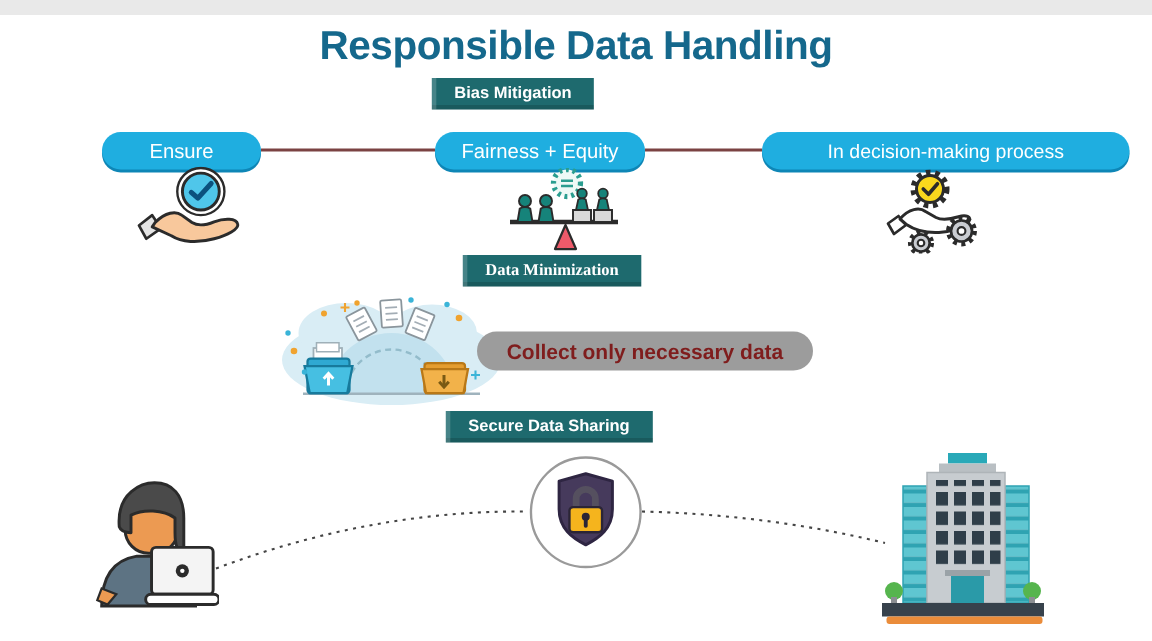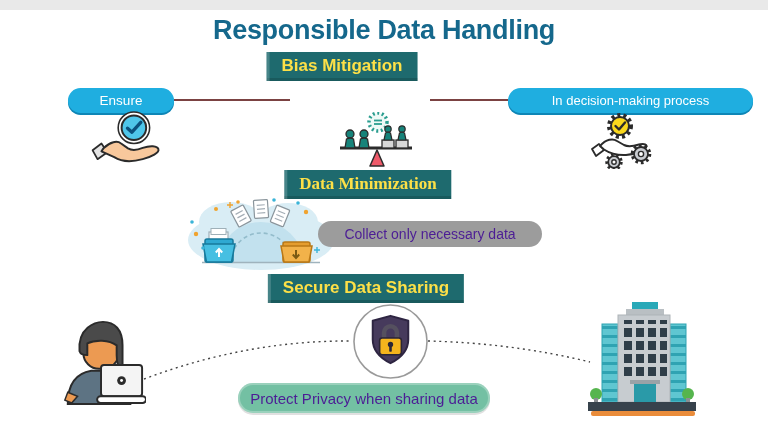--- a/index.html
+++ b/index.html
@@ -6,41 +6,41 @@
   .canvas{
     position:relative;width:768px;height:427px;background:#ffffff;
     overflow:hidden;font-family:"Liberation Sans",sans-serif;margin:10px auto;
   }
   .title{
     position:absolute;top:5px;left:0;width:768px;text-align:center;margin:0;
     font-size:27px;font-weight:bold;color:#15688c;letter-spacing:-.3px;
   }
   .banner{
     position:absolute;transform:translateX(-50%);
-    background:#1e6a6e;color:#fde047;font-weight:bold;font-size:17px;
+    background:#1e6a6e;color:#ffffff;font-weight:bold;font-size:11px;
     padding:4px 15px 5px;white-space:nowrap;
     box-shadow:inset 3px 0 0 rgba(255,255,255,.18), inset 0 -3px 0 rgba(0,0,0,.15);
   }
   .banner-bias{left:342px;top:42px;}
   .banner-min{left:368px;top:160px;font-family:Liberation Serif, serif;}
   .banner-share{left:366px;top:264px;}
   .pill{
     position:absolute;top:78px;height:25px;border-radius:12.5px;
     background:#1faee0;color:#fff;font-weight:normal;font-size:13.5px;
     display:flex;align-items:center;justify-content:center;
     box-shadow:0 2px 0 #0e86b6;white-space:nowrap;
   }
   .pill-ensure{left:68px;width:106px;}
   .pill-fairness{left:290px;width:140px;}
   .pill-decision{left:508px;width:245px;font-size:13px;}
   .connector{position:absolute;top:89px;height:2px;background:#7b4242;}
   .conn1{left:174px;width:116px;}
   .conn2{left:430px;width:78px;}
   .note{
-    position:absolute;color:#4c1d95;font-weight:normal;border-radius:14px;
+    position:absolute;color:#7f1d1d;font-weight:bold;border-radius:14px;
     display:flex;align-items:center;justify-content:center;white-space:nowrap;
   }
   .note-gray{left:318px;top:211px;width:224px;height:26px;background:#9c9c9c;font-size:14px;}
   .note-green{
     left:238px;top:373px;width:252px;height:30px;background:#73c0a3;font-size:15px;
     border-radius:15px;box-shadow:inset 0 0 0 2px rgba(255,255,255,.28), 0 2px 0 rgba(0,0,0,.12);
   }
   .icon-abs{position:absolute;}
   .overlay{position:absolute;left:0;top:0;pointer-events:none;}
   .brandbox{
@@ -54,20 +54,21 @@
 <div class="canvas">
 
   <h1 class="title">Responsible Data Handling</h1>
 
   <div class="banner banner-bias">Bias Mitigation</div>
 
   <div class="connector conn1"></div>
   <div class="connector conn2"></div>
 
   <div class="pill pill-ensure">Ensure</div>
+  <div class="pill pill-fairness">Fairness + Equity</div>
   <div class="pill pill-decision">In decision-making process</div>
 
   <svg class="icon-abs" style="left:88px;top:101px" width="80" height="57" viewBox="0 0 80 58">
     <circle cx="46" cy="17" r="16" fill="#ffffff" stroke="#2b2b2b" stroke-width="1.6"></circle>
     <circle cx="46" cy="17" r="12.5" fill="#4fc6ea" stroke="#2b2b2b" stroke-width="2"></circle>
     <path d="M39.5,17.5 L44,21.5 L53,11.5" fill="none" stroke="#0b517e" stroke-width="3.4" stroke-linecap="round" stroke-linejoin="round"></path>
     <polygon points="4,40 13,33 19,42 9,49" fill="#e4e4e4" stroke="#2b2b2b" stroke-width="1.8" stroke-linejoin="round"></polygon>
     <path d="M15,38 C22,31 29,30 33,33 L40,38 C44,40.5 49,40 55,37.5 C62,35 70,35 71,39 C72,42.5 64,46.5 55,49 C44,52 33,51.5 26,47 L13,41 Z" fill="#f8c89c" stroke="#2b2b2b" stroke-width="2" stroke-linejoin="round"></path>
   </svg>
 
@@ -210,16 +211,15 @@
     <rect x="42" y="78" width="30" height="4" fill="#9aa2a7"></rect>
     <rect x="46" y="82" width="22" height="18" fill="#2a9aa8"></rect>
     <circle cx="8" cy="92" r="6" fill="#56b54e"></circle>
     <rect x="6" y="96" width="4" height="6" fill="#8b8f93"></rect>
     <circle cx="100" cy="92" r="6" fill="#56b54e"></circle>
     <rect x="98" y="96" width="4" height="6" fill="#8b8f93"></rect>
     <rect x="0" y="100" width="108" height="9" fill="#37424c"></rect>
     <rect x="3" y="109" width="104" height="5" rx="2" fill="#ea8c3a"></rect>
   </svg>
 
-  <div class="note note-green">Protect Privacy when sharing data</div>
 
 
 </div>
 
 </body></html>

